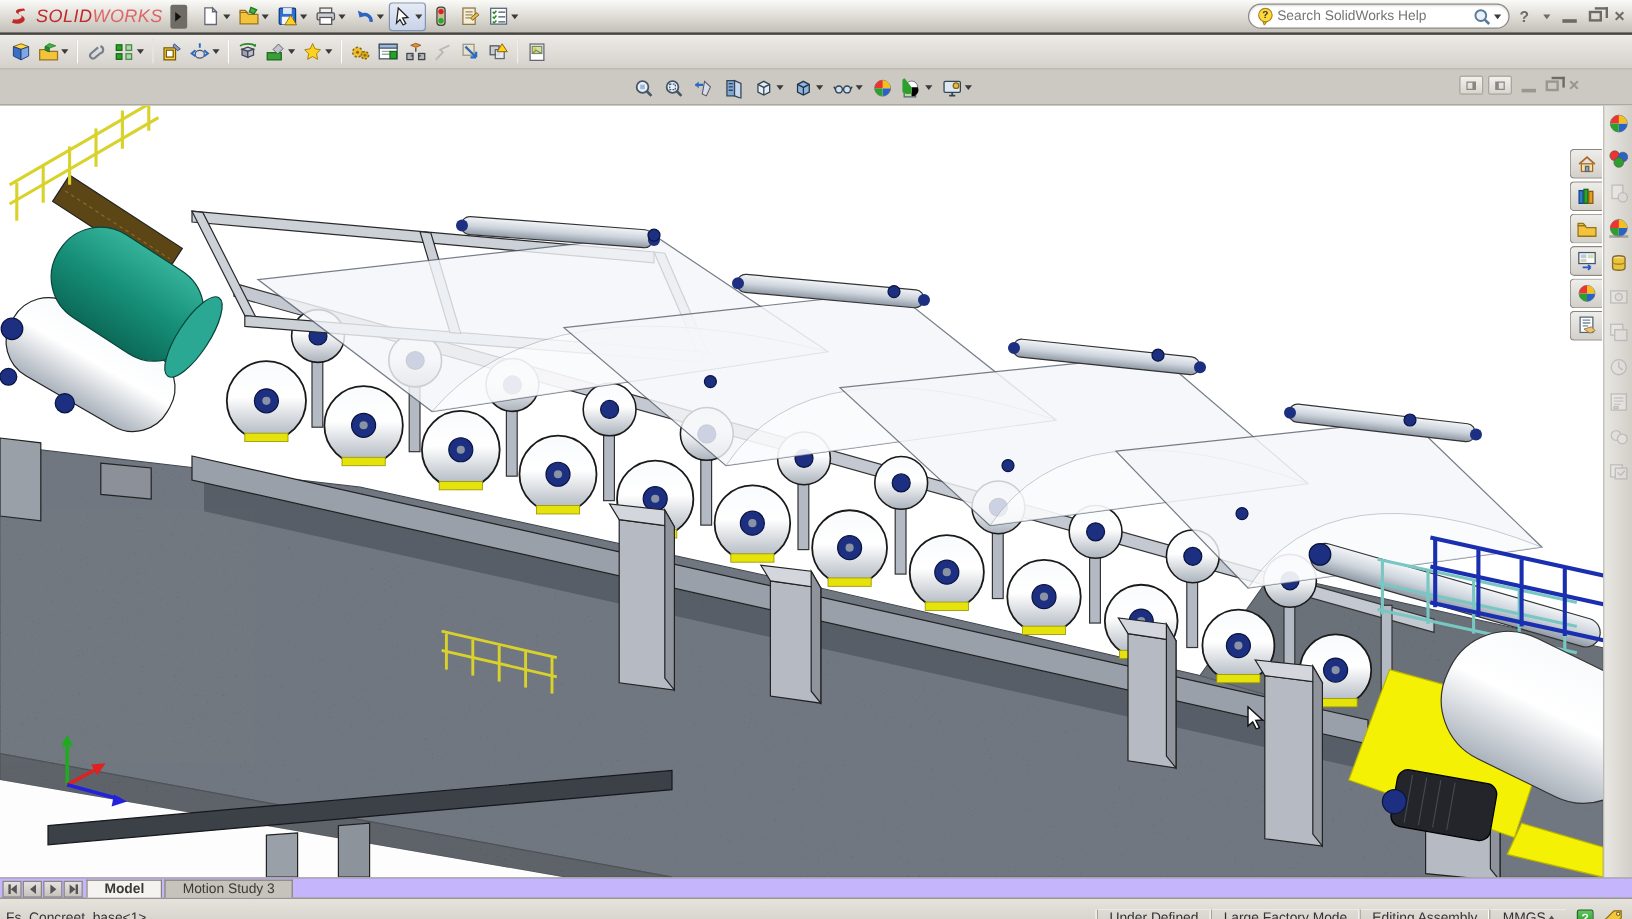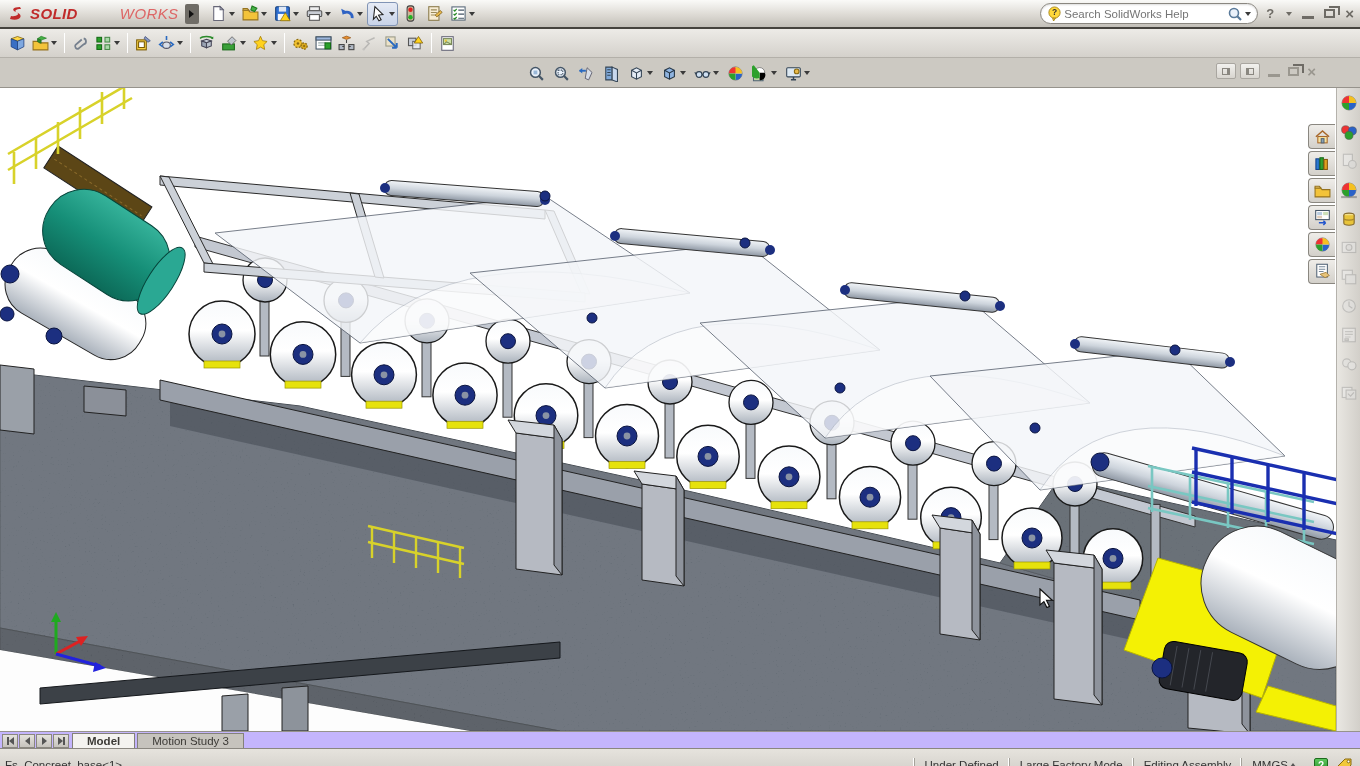--- a/index.html
+++ b/index.html
@@ -4,22 +4,22 @@
 <style>
   html,body{margin:0;padding:0;background:#9a978f;}
   *{box-sizing:border-box;}
   body{font-family:"Liberation Sans",sans-serif;font-size:12px;color:#2b2a27;}
   #app{position:relative;width:1360px;height:766px;overflow:hidden;background:#cfccc6;}
 
   
   #titlebar{position:relative;height:29px;background:linear-gradient(#fafaf8,#dddad4 55%,#c2bfb8);border-bottom:2px solid #45433e;display:flex;align-items:center;padding:0 6px;}
   #brand{display:flex;align-items:center;gap:2px;margin-right:4px;}
   #brand .bname{font-style:italic;letter-spacing:.4px;font-size:15px;}
-  #brand .b1{color:#c02a2a;font-weight:bold;}
-  #brand .b2{color:#d66;font-weight:normal;margin-left:42px;}
+  #brand .b1{color:#c02a2a;font-weight:normal;}
+  #brand .b2{color:#d66;font-weight:normal;}
   .flyout{width:14px;height:20px;display:flex;align-items:center;justify-content:center;background:#6f6c66;border-radius:2px;margin:0 8px 0 2px;}
   .flyout i{width:0;height:0;border-left:5px solid #111;border-top:4px solid transparent;border-bottom:4px solid transparent;}
   #std-toolbar{display:flex;align-items:center;gap:1px;}
   .tbtn{display:inline-flex;align-items:center;height:24px;padding:0 2px;border:1px solid transparent;border-radius:3px;background:transparent;cursor:default;}
   .tbtn.pressed{background:linear-gradient(#e6ebf5,#c8d3e8);border-color:#8194b5;}
   .tbtn.disabled{opacity:.45;filter:grayscale(1);}
   .car{width:0;height:0;border-top:4px solid #3a3a3a;border-left:3px solid transparent;border-right:3px solid transparent;margin-left:2px;}
   .tsep{width:1px;height:20px;background:#a5a29a;border-right:1px solid #fff;margin:0 4px;}
   #doc-title{position:absolute;left:0;right:0;text-align:center;color:#3c3a36;font-size:12px;pointer-events:none;}
   #search-wrap{margin-left:auto;display:flex;align-items:center;gap:8px;z-index:2;}

